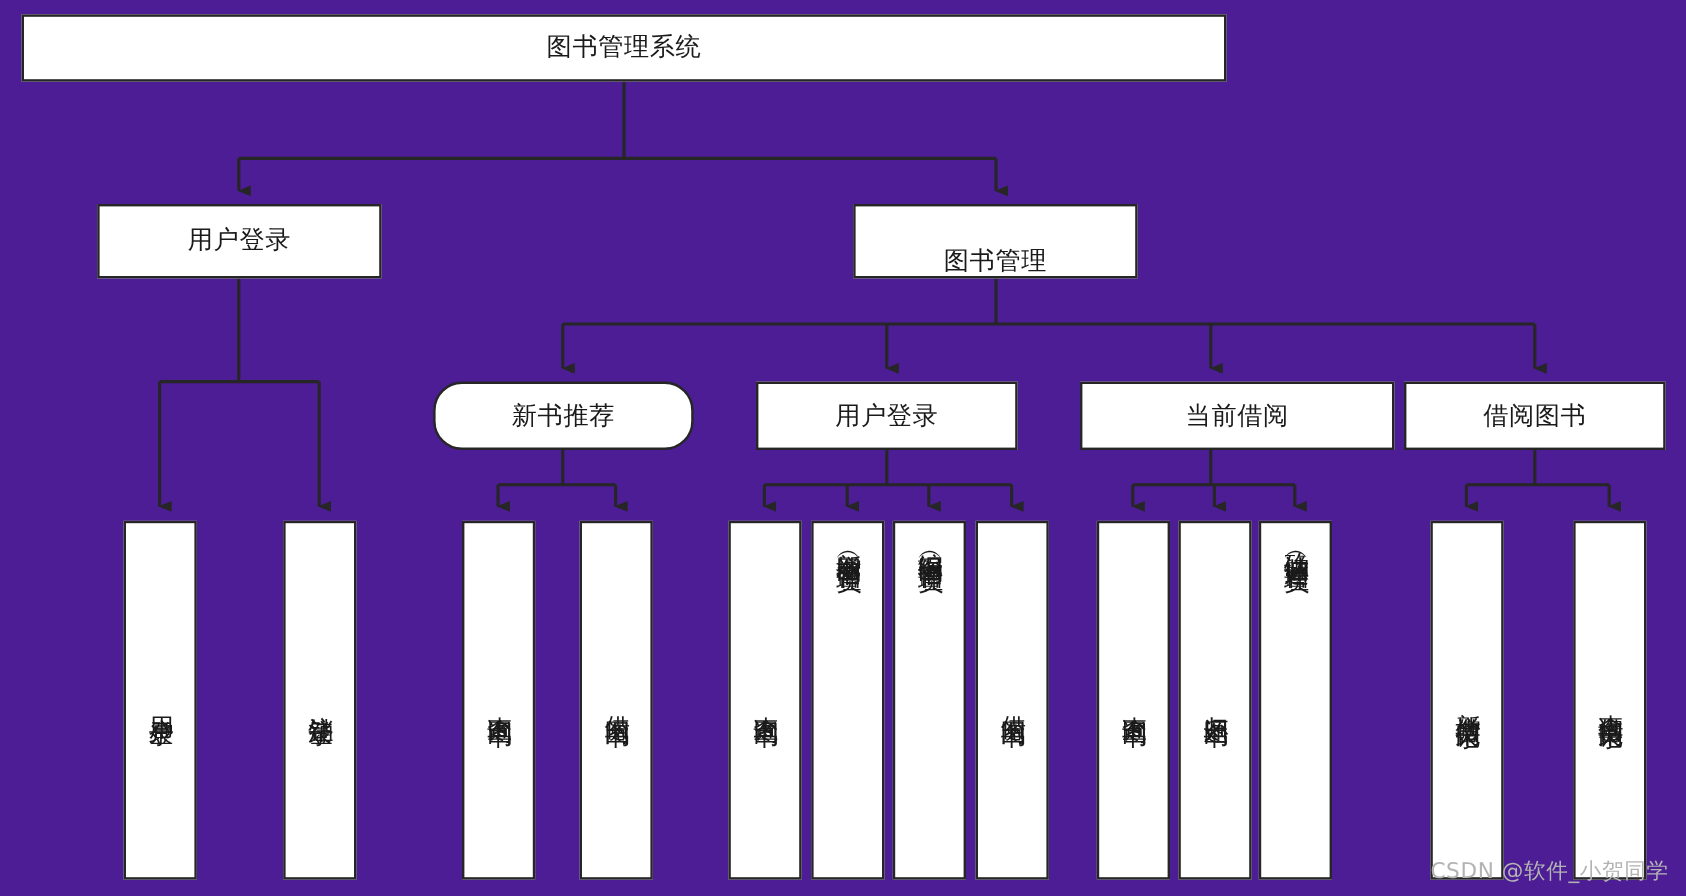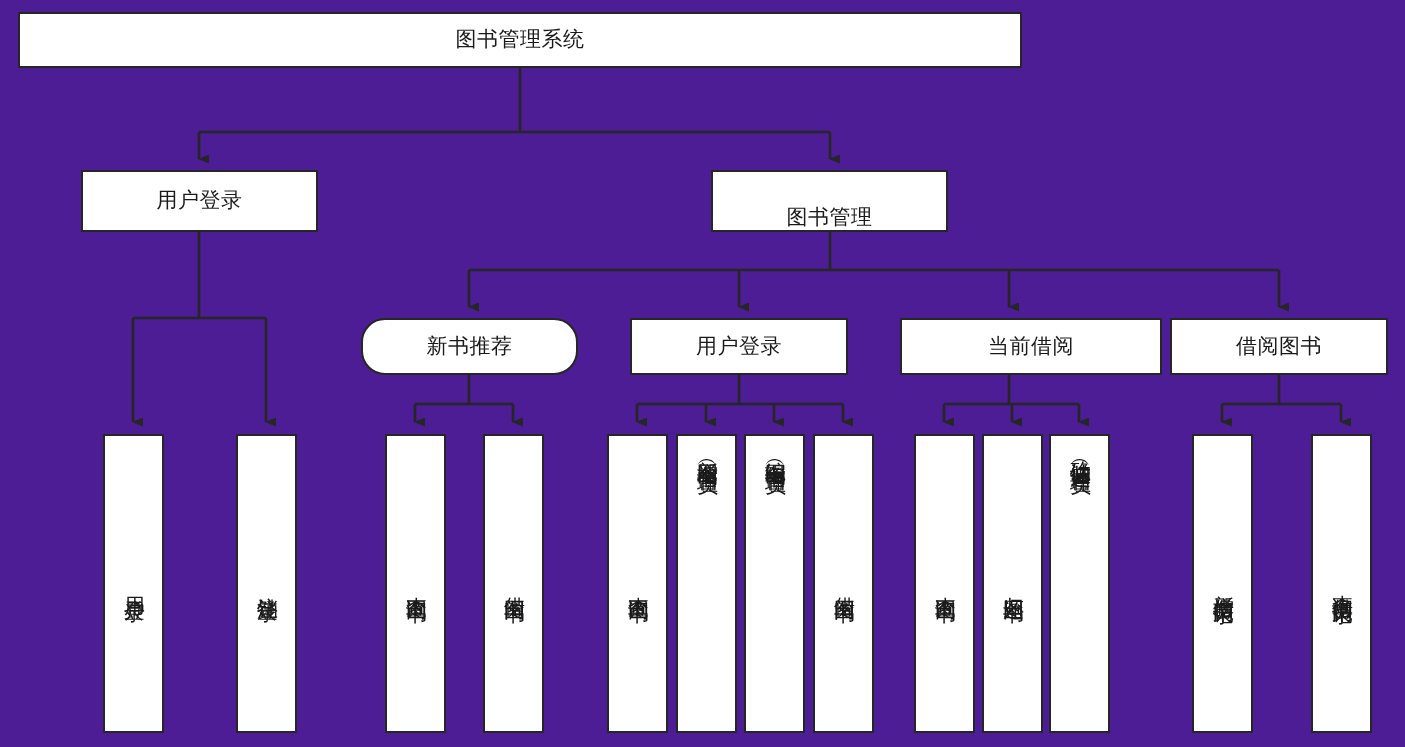--- a/index.html
+++ b/index.html
@@ -201,14 +201,15 @@
   </div>
 
   <div class="node leaf center-v" style="left:1192px; top:434px; width:61px; height:299px;">
     <span class="node-label">新增借阅记录</span>
   </div>
 
   <div class="node leaf center-v" style="left:1311px; top:434px; width:61px; height:299px;">
     <span class="node-label">查询借阅记录</span>
   </div>
 
+  <div class="watermark" style="left:1192px; top:714px;">CSDN @软件_小贺同学</div>
 
 </div>
 
 </body></html>

